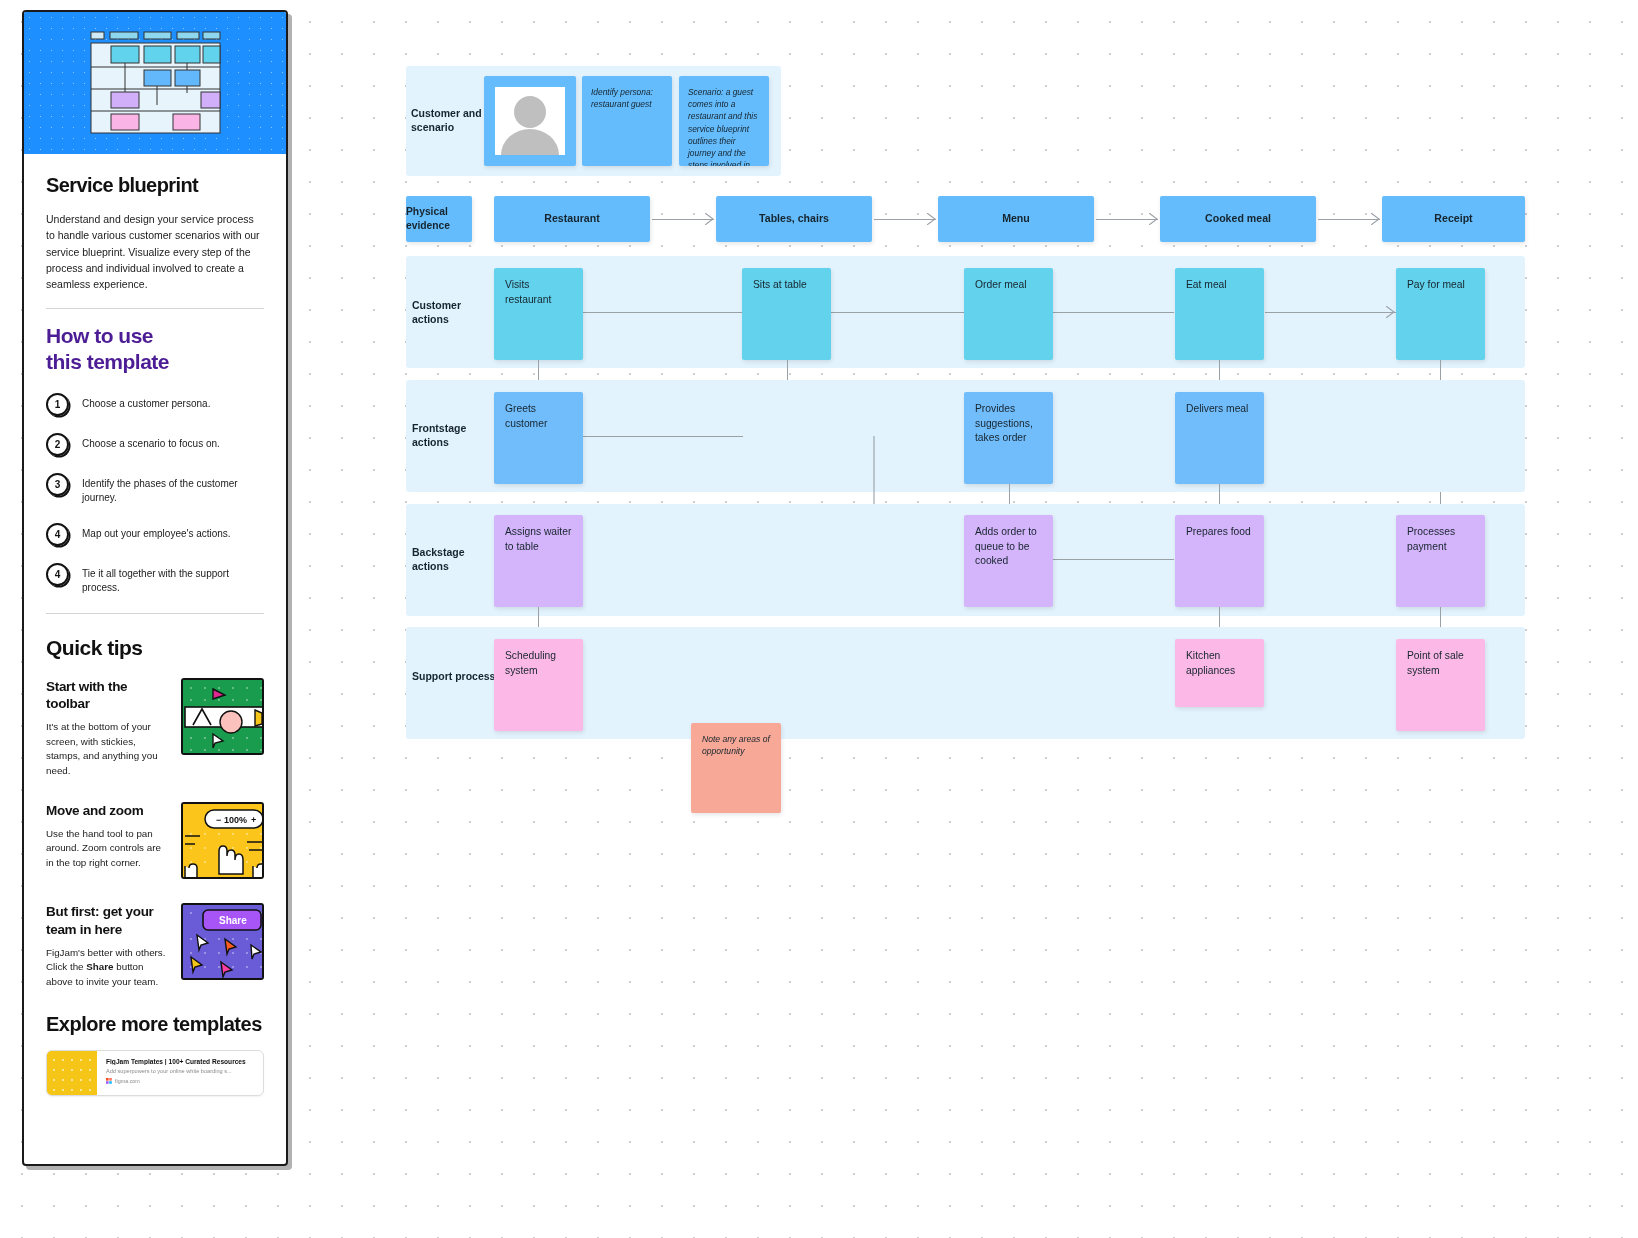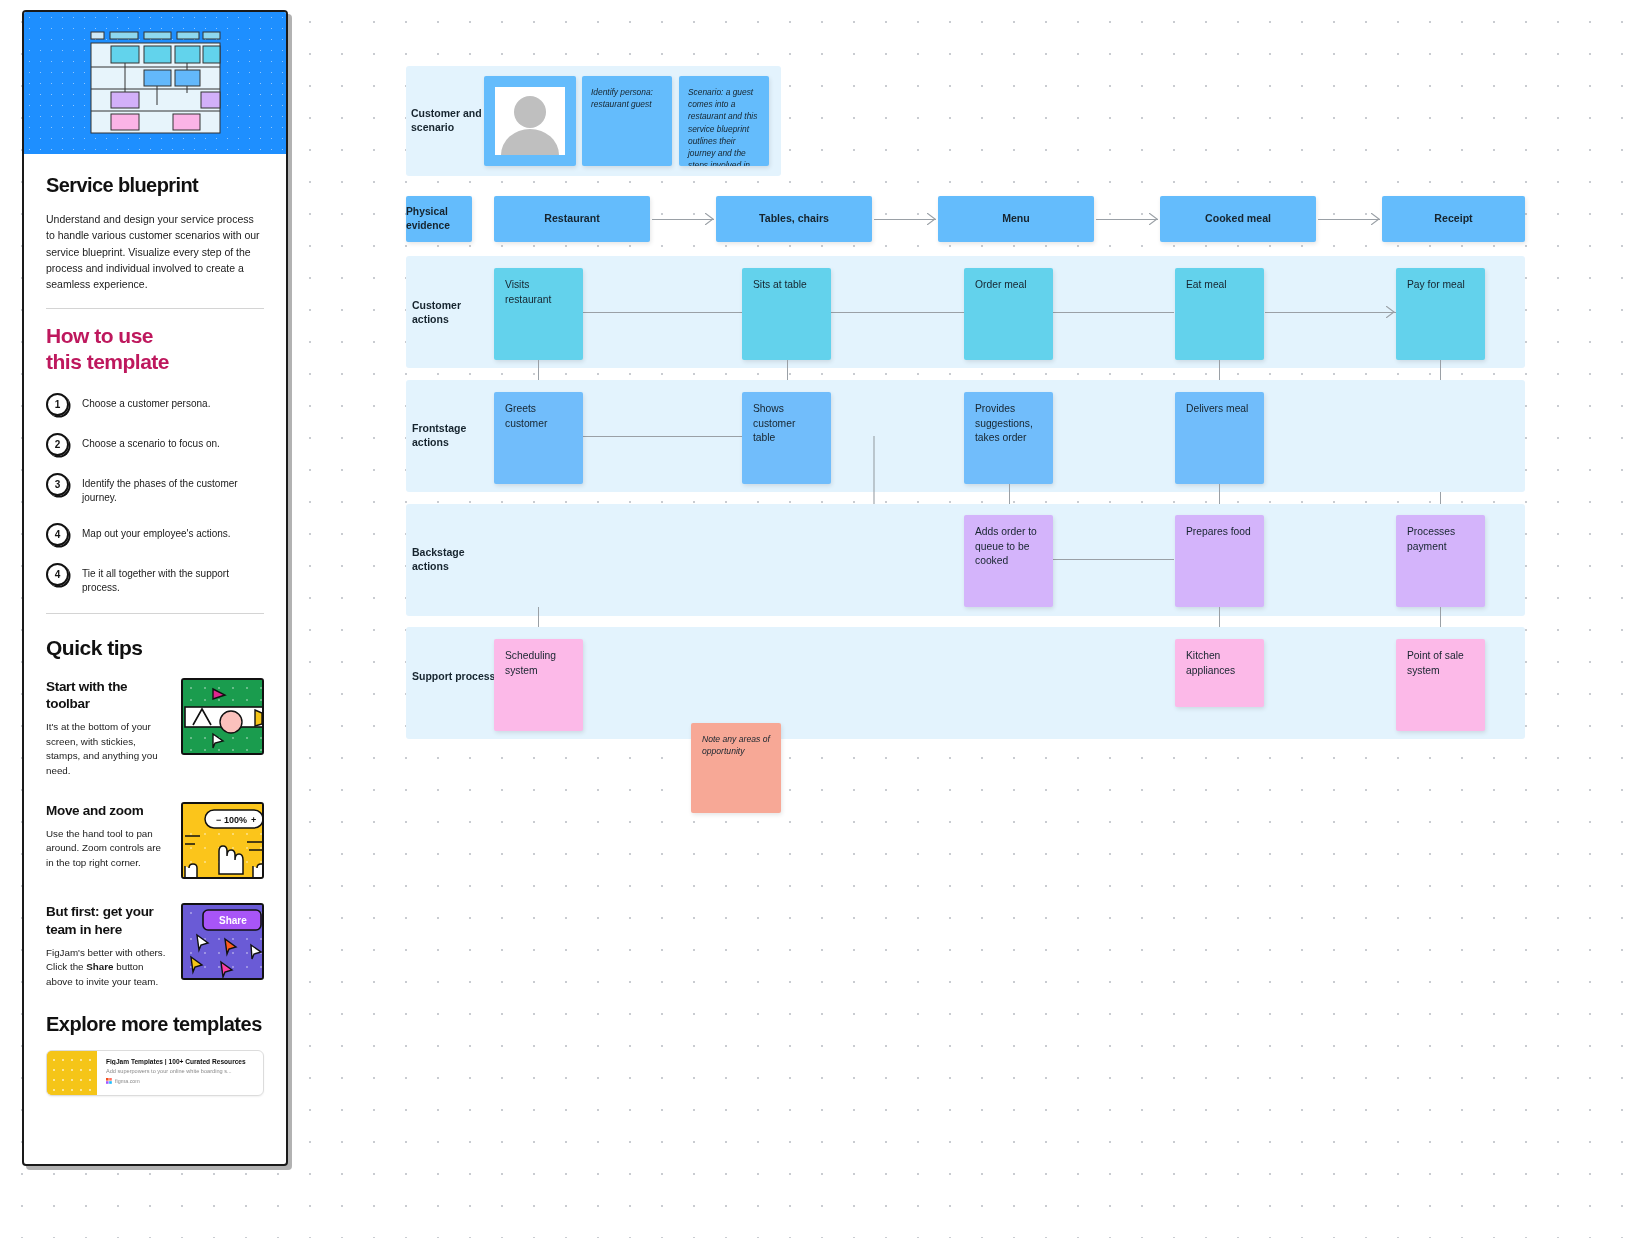--- a/index.html
+++ b/index.html
@@ -35,21 +35,21 @@
   .hero-art { width: 132px; height: 104px; }
   .sb-body { padding: 20px 22px 0 22px; }
   .sb-title {
     font-size: 20px; font-weight: 700; letter-spacing: -0.6px;
     color: #111; margin-bottom: 14px;
   }
   .sb-desc { font-size: 10.5px; line-height: 1.55; color: #1a1a1a; }
   .sb-rule { height: 1px; background: #d4d4d4; margin: 16px 0 14px; }
   .sb-h2 {
     font-size: 21px; font-weight: 700; letter-spacing: -0.5px;
-    line-height: 1.22; color: #be185d;
+    line-height: 1.22; color: #4c1d95;
   }
   .steps { margin-top: 18px; }
   .step { display: flex; align-items: flex-start; margin-bottom: 17px; }
   .step-num {
     flex: 0 0 auto; width: 23px; height: 23px; border-radius: 50%;
     border: 2px solid #111; box-shadow: 1.5px 1.5px 0 #111;
     font-size: 10px; font-weight: 700; color: #111;
     display: flex; align-items: center; justify-content: center;
     margin-right: 13px;
   }
@@ -209,32 +209,32 @@
   <div class="band" style="left:406px; top:380px; width:1119px; height:112px;"></div>
   <div class="band-label" style="left:412px; top:421px;">Frontstage actions</div>
 
   <div class="conn conn-h" style="left:583px; top:436px; width:160px;"></div>
 
   <svg class="elbow" style="left:583px; top:430px;" width="400" height="145">
     <path d="M0 130 L278 130 Q291 130 291 117 L291 6" fill="none" stroke="#9aa0a6" stroke-width="1.1"></path>
   </svg>
 
   <div class="card c-front" style="left:494px; top:392px; width:89px; height:92px;">Greets customer</div>
-  <div class="card c-front" style="left:742px; top:392px; width:89px; height:92px;">Shows customer table</div>
   <div class="card c-front" style="left:964px; top:392px; width:89px; height:92px;">Provides suggestions, takes order</div>
   <div class="card c-front" style="left:1175px; top:392px; width:89px; height:92px;">Delivers meal</div>
 
   <div class="conn conn-v" style="left:1009px; top:484px; height:32px;"></div>
   <div class="conn conn-v" style="left:1219px; top:484px; height:32px;"></div>
 
   <div class="band" style="left:406px; top:504px; width:1119px; height:112px;"></div>
   <div class="band-label" style="left:412px; top:545px;">Backstage actions</div>
 
   <div class="conn conn-h" style="left:1053px; top:559px; width:121px;"></div>
 
+  <div class="card c-back" style="left:494px; top:515px; width:89px; height:92px;">Assigns waiter to table</div>
   <div class="card c-back" style="left:964px; top:515px; width:89px; height:92px;">Adds order to queue to be cooked</div>
   <div class="card c-back" style="left:1175px; top:515px; width:89px; height:92px;">Prepares food</div>
   <div class="card c-back" style="left:1396px; top:515px; width:89px; height:92px;">Processes payment</div>
 
   <div class="conn conn-v" style="left:538px; top:607px; height:32px;"></div>
   <div class="conn conn-v" style="left:1219px; top:607px; height:32px;"></div>
   <div class="conn conn-v" style="left:1440px; top:607px; height:32px;"></div>
 
   <div class="band" style="left:406px; top:627px; width:1119px; height:112px;"></div>
   <div class="band-label" style="left:412px; top:669px;">Support process</div>

